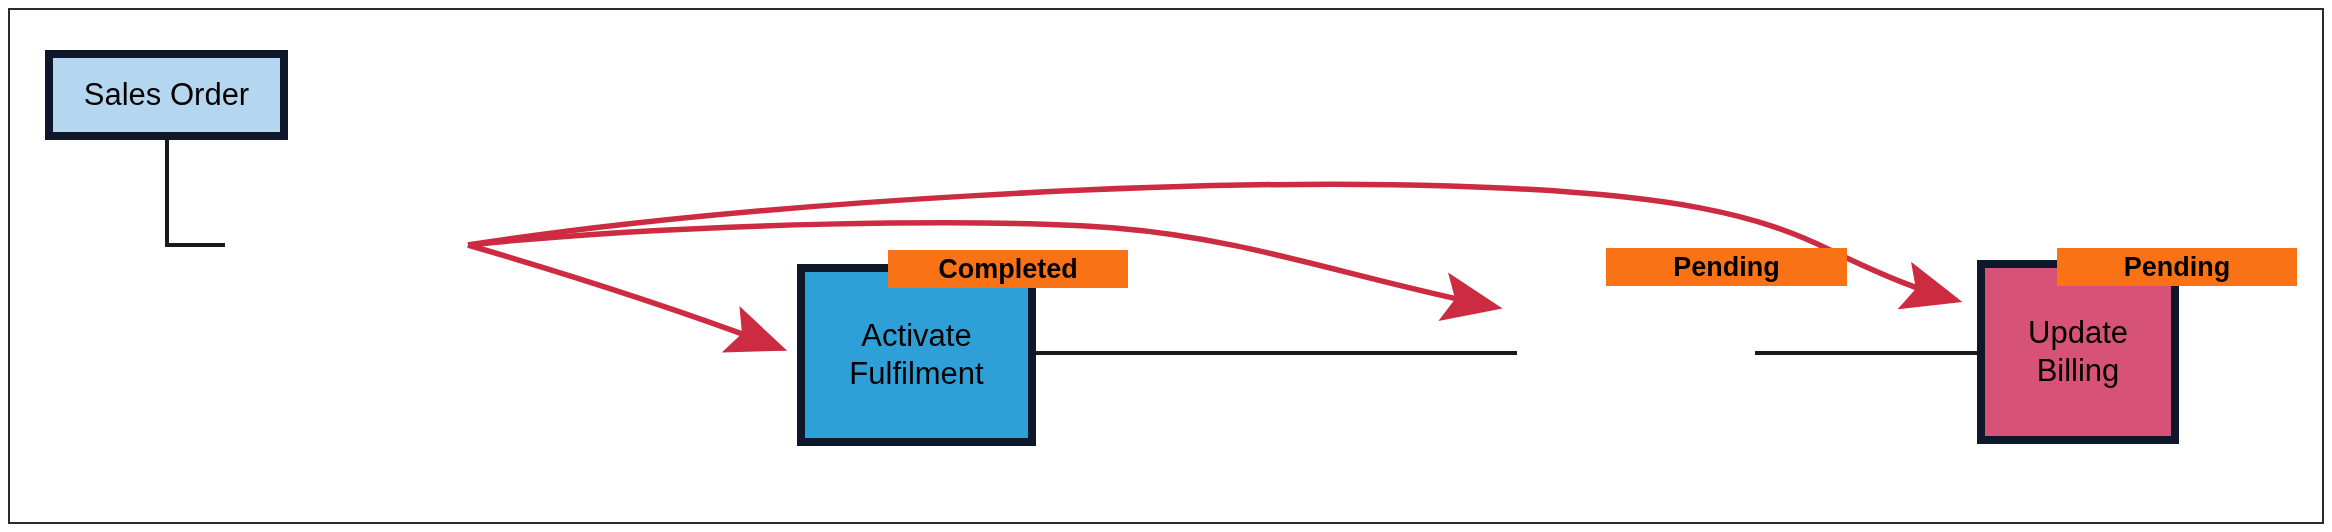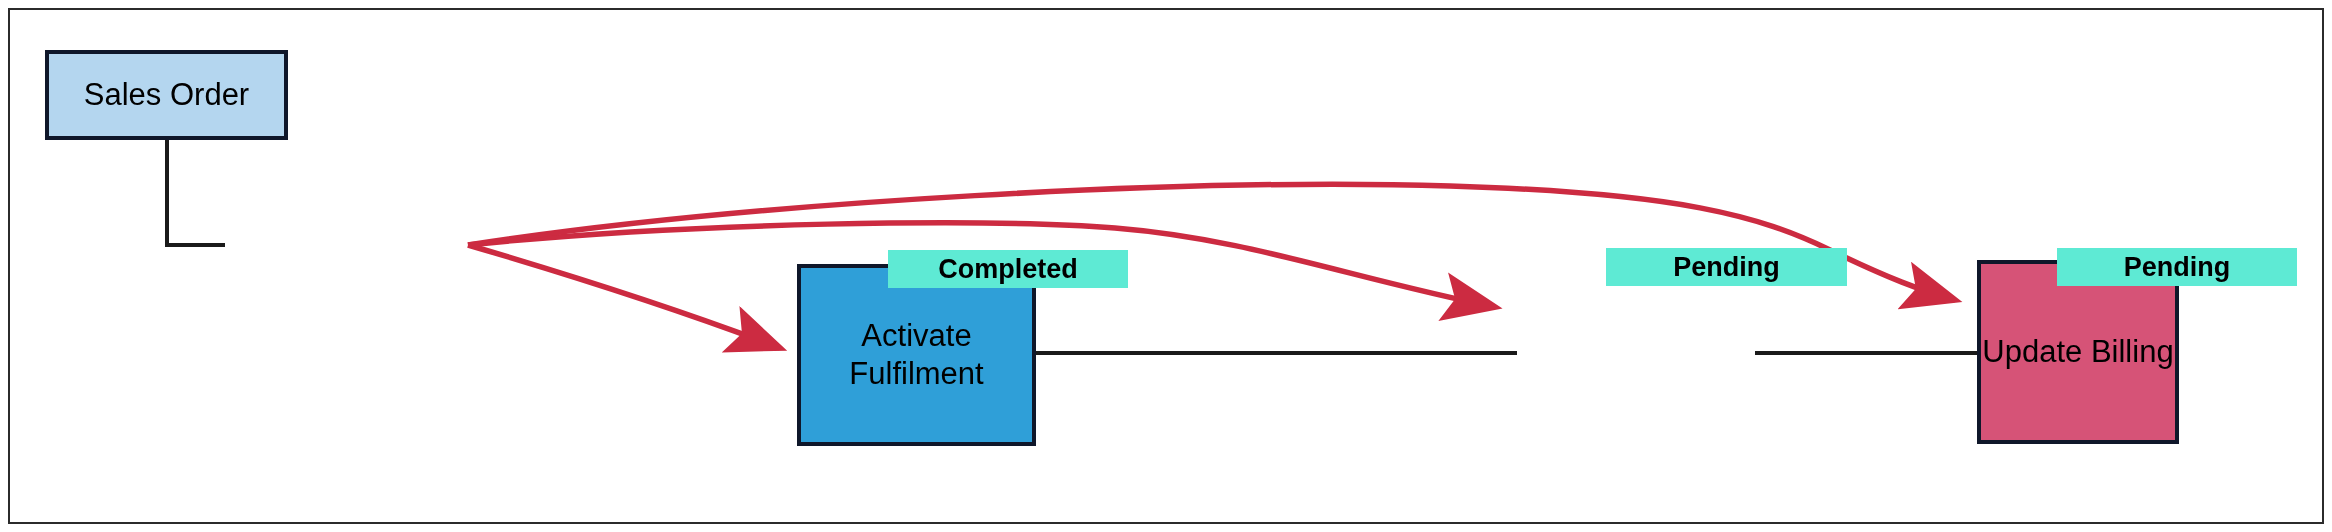--- a/index.html
+++ b/index.html
@@ -32,21 +32,21 @@
     position: absolute;
     left: 0;
     top: 0;
     width: 2332px;
     height: 532px;
     pointer-events: none;
   }
   .node {
     position: absolute;
     box-sizing: border-box;
-    border: 4px solid #0f172a;
+    border: 8px solid #0f172a;
     display: flex;
     align-items: center;
     justify-content: center;
     text-align: center;
     color: #000000;
     line-height: 1.22;
     white-space: pre-line;
   }
   .node-entity {
     background: #b4d6ef;
@@ -56,21 +56,21 @@
     background: #2f9fd8;
     font-size: 31px;
   }
   .node-task-pending {
     background: #d65377;
     font-size: 31px;
   }
   .badge {
     position: absolute;
     box-sizing: border-box;
-    background: #5eead4;
+    background: #f97316;
     color: #000000;
     font-size: 27px;
     font-weight: bold;
     display: flex;
     align-items: center;
     justify-content: center;
     text-align: center;
   }
 </style>
 </head>

